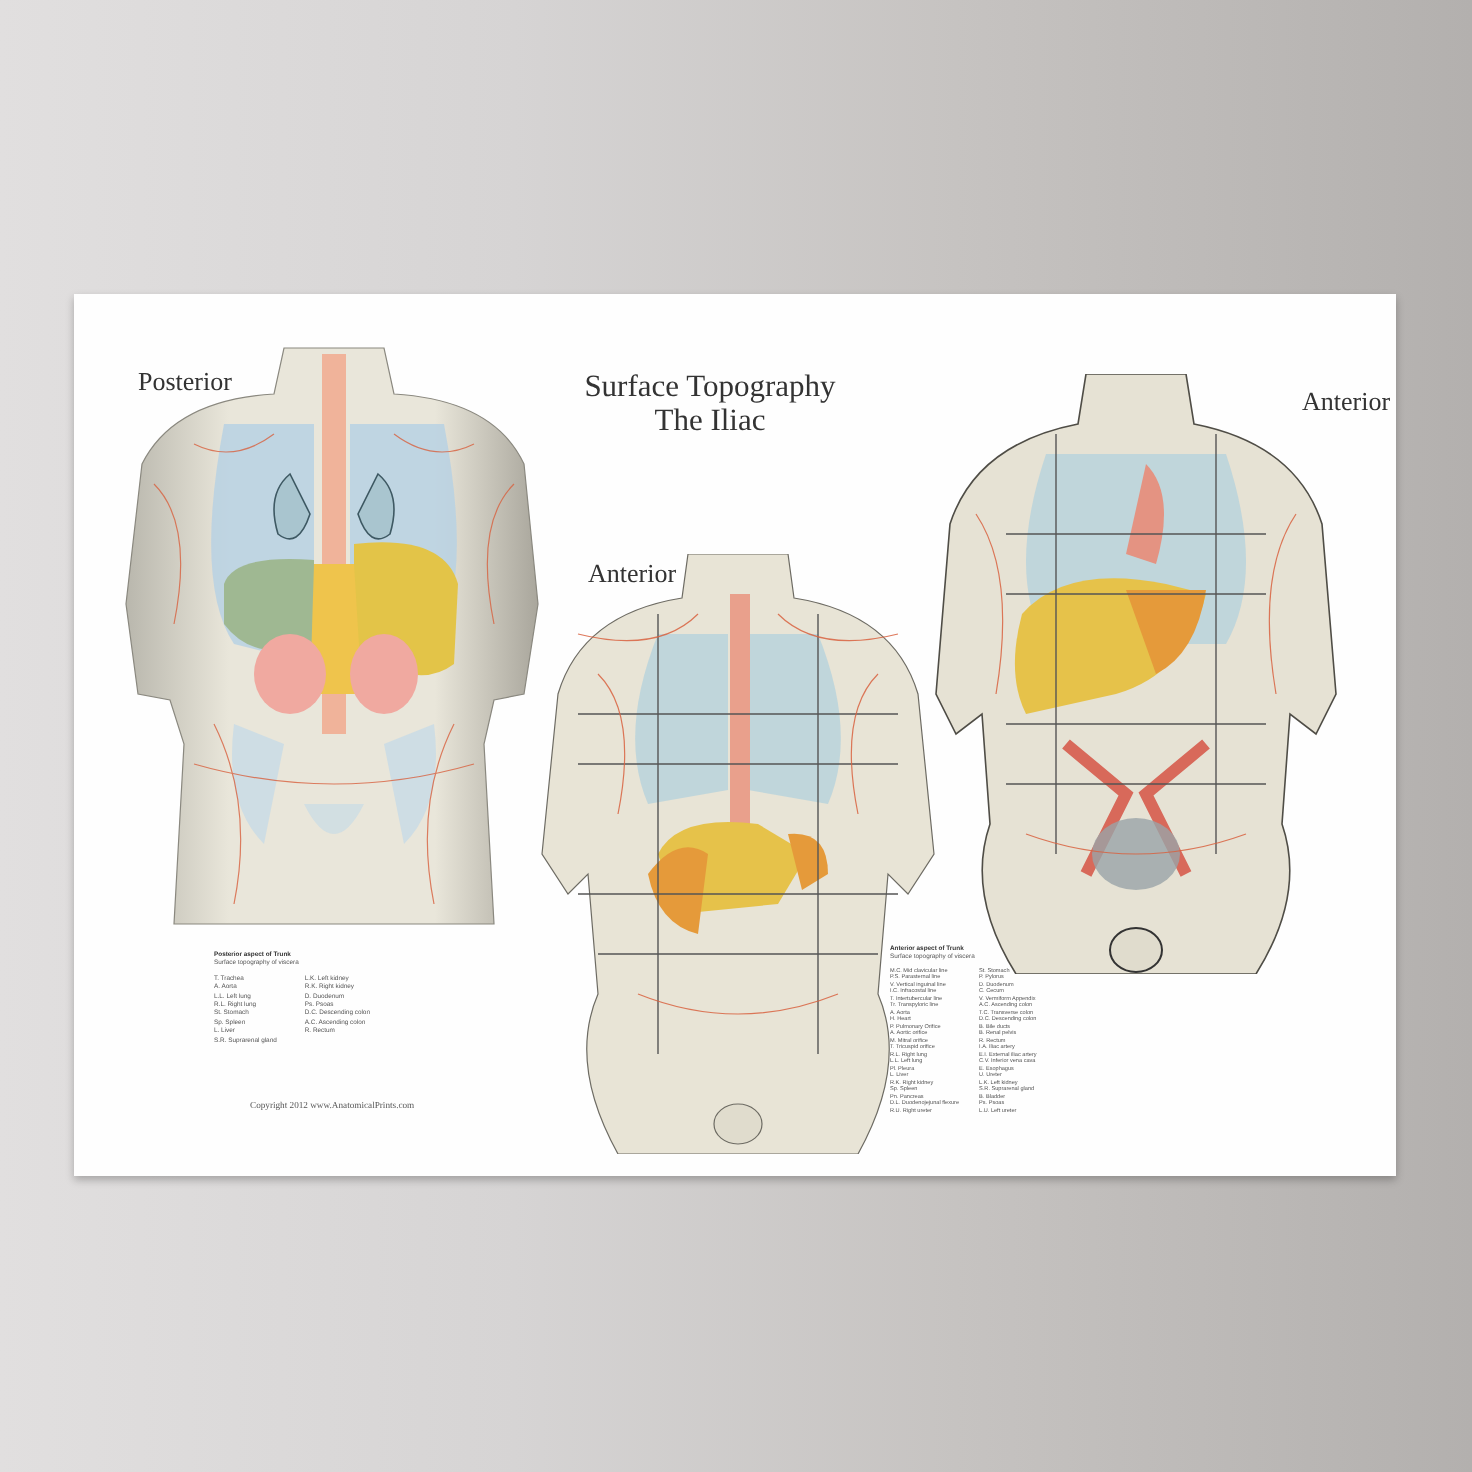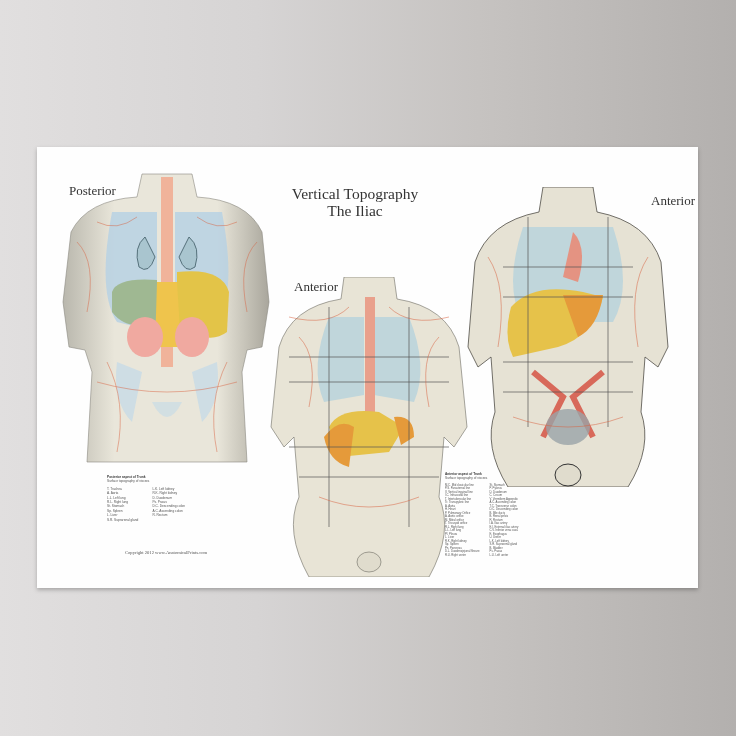--- a/index.html
+++ b/index.html
@@ -16,21 +16,21 @@
   .legend .lh{font-weight:bold;color:#333;}
   .legend .cols{display:flex;gap:14px;margin-top:3px;}
   .copyright{position:absolute;left:88px;top:403px;font-size:4.6px;color:#555;font-family:"Liberation Serif",serif;}
 </style>
 </head>
 <body>
 
 <div class="poster">
 
   <div class="title">
-    <div>Vertical Topography</div>
+    <div>Surface Topography</div>
     <div>The Iliac</div>
   </div>
 
   <div class="label" style="left:32px;top:36px;">Posterior</div>
   <div class="label" style="left:257px;top:132px;">Anterior</div>
   <div class="label" style="left:614px;top:46px;">Anterior</div>
 
   <svg class="fig" style="left:20px;top:25px;" width="220" height="300" viewBox="0 0 220 300">
     <defs>
       <linearGradient id="sk1" x1="0" x2="1">

